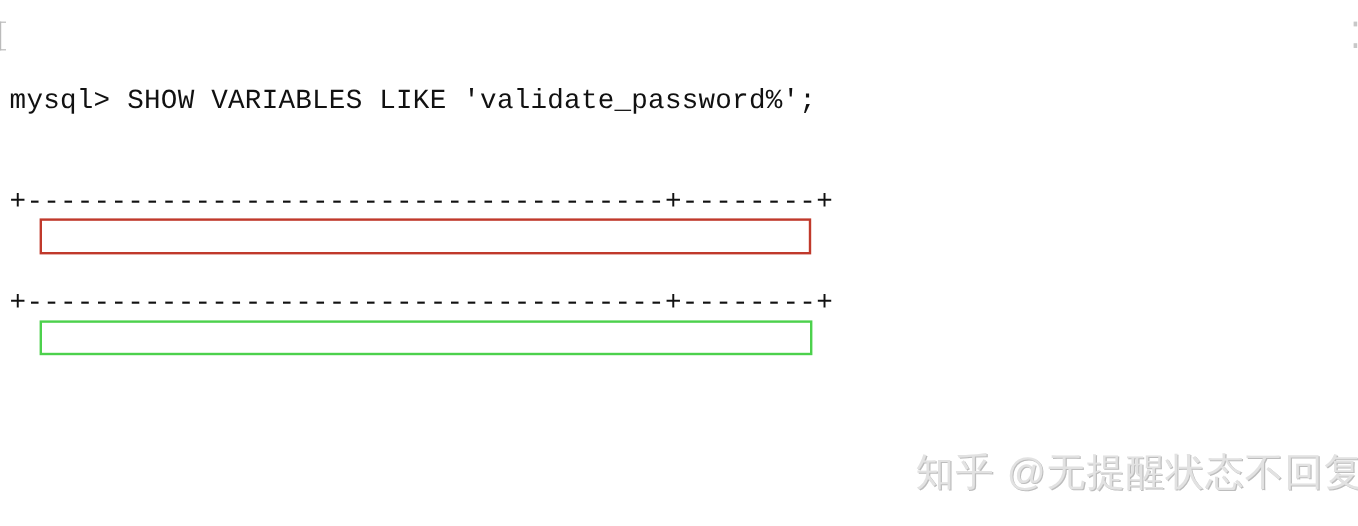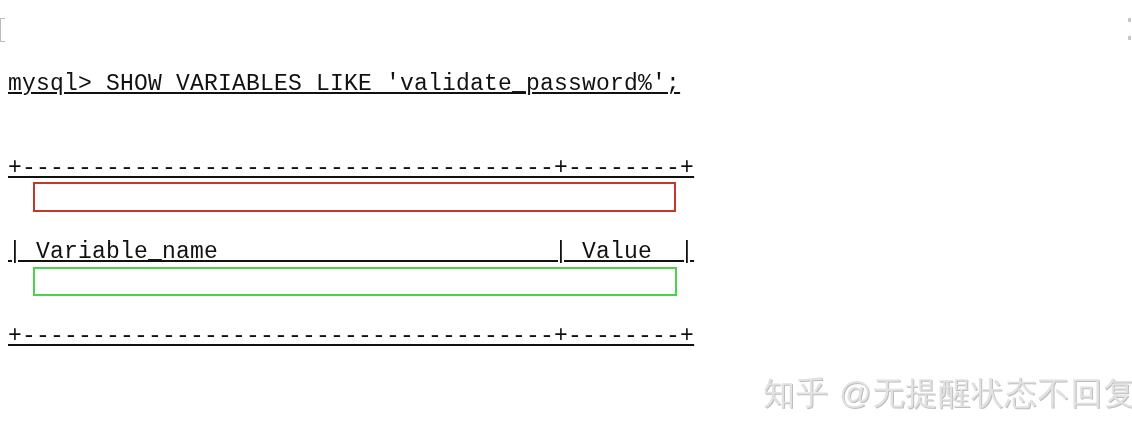--- a/index.html
+++ b/index.html
@@ -3,21 +3,21 @@
   <meta charset="utf-8">
   <style>
     html, body { margin:0; padding:0; background:#ffffff; }
     body { width:1132px; height:438px; position:relative; overflow:hidden; }
     .term {
       position:absolute; left:8px; top:14px;
       font-family:"Liberation Mono","DejaVu Sans Mono",monospace;
       font-size:23px; line-height:28px; color:#111;
       white-space:pre; letter-spacing:0.2px;
     }
-    .line { height:28px;text-decoration:underline; }
+    .line { height:28px; }
     .hl {
       position:absolute; border:2px solid; box-sizing:border-box; pointer-events:none;
     }
     .hl-red { left:33px; top:182px; width:643px; height:30px; border-color:#c0392b; }
     .hl-green { left:33px; top:267px; width:644px; height:29px; border-color:#4cd14c; }
     .left-bracket {
       position:absolute; left:0px; top:18px; width:4px; height:22px;
       border:1px solid #bbb; border-right:none;
     }
     .watermark {
@@ -30,21 +30,20 @@
     }
   </style>
 </head>
 <body>
 
 <div class="left-bracket"></div>
 
 <div class="term">
   <div class="line">mysql&gt; SHOW VARIABLES LIKE 'validate_password%';</div>
   <div class="line">+--------------------------------------+--------+</div>
-  <div class="line">| Variable_name                        | Value  |</div>
   <div class="line">+--------------------------------------+--------+</div>
   
   
   
   
   
   
   
   
   

